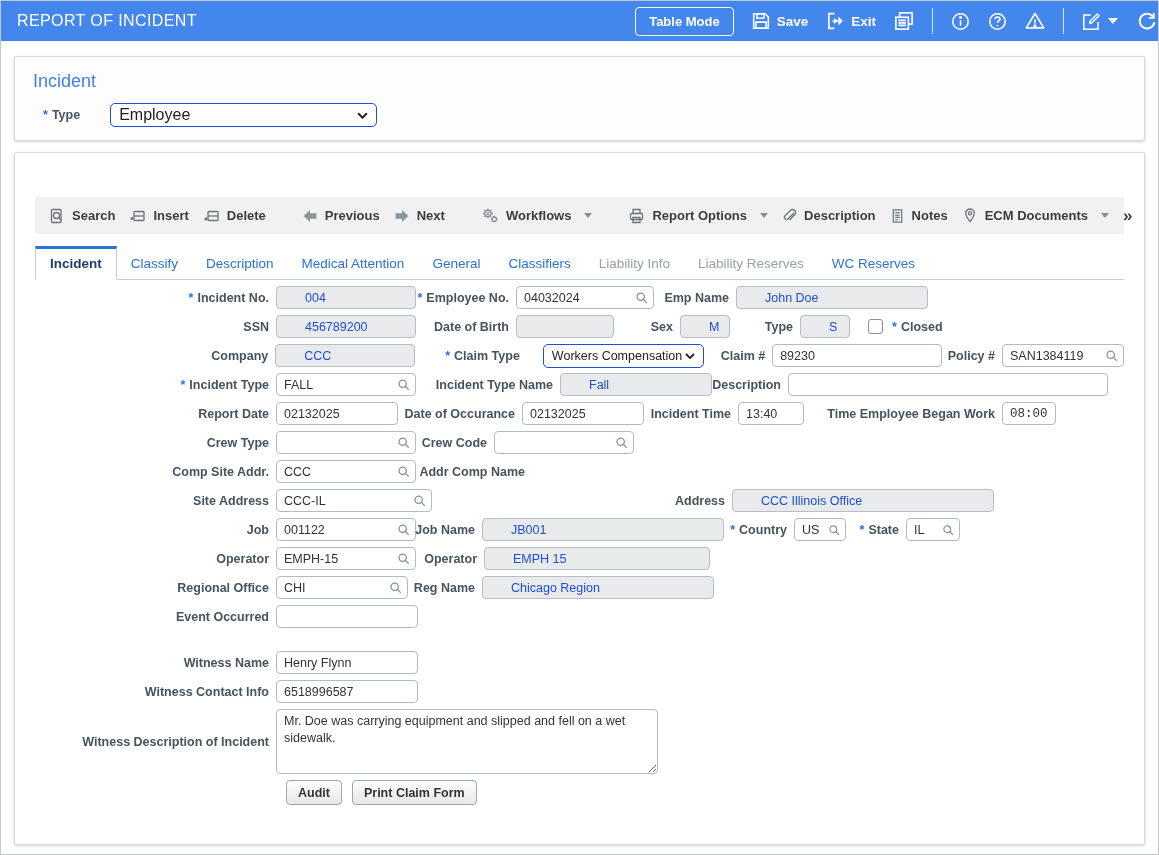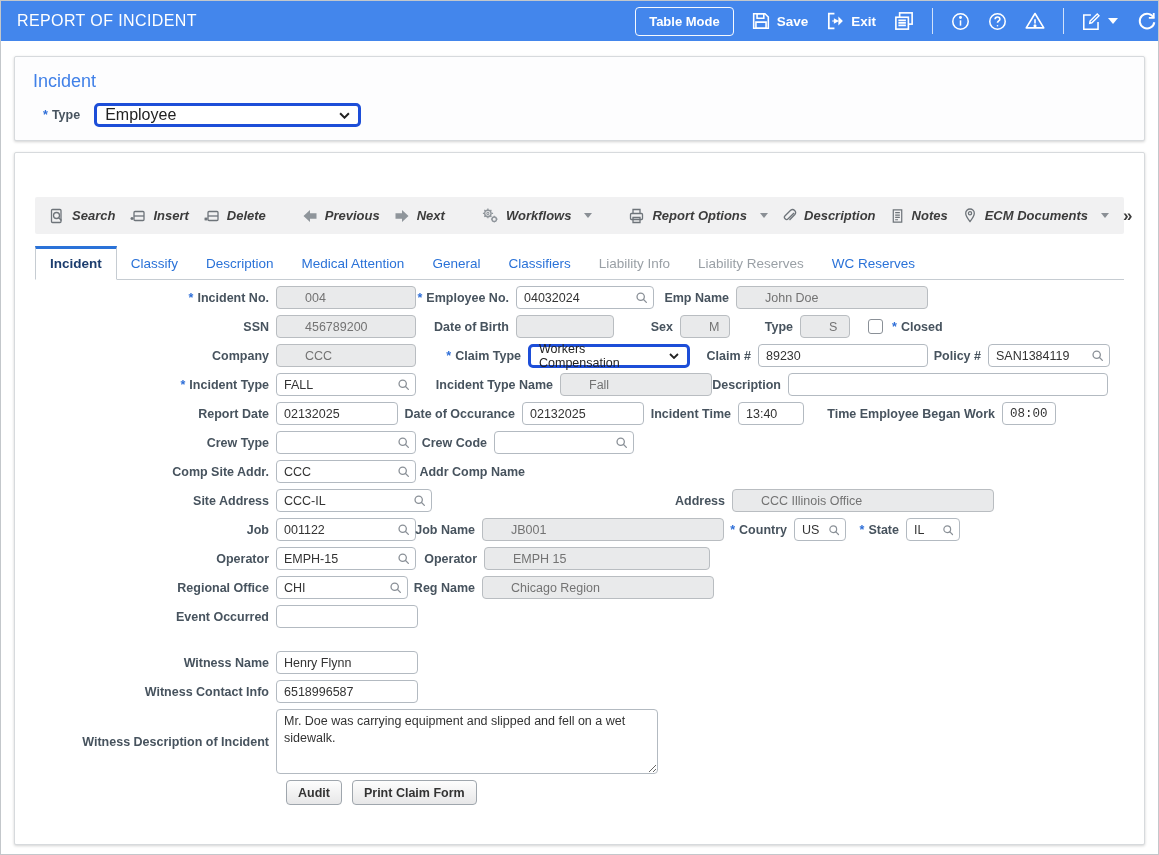--- a/index.html
+++ b/index.html
@@ -37,21 +37,21 @@
   .panel-incident h2 { color:#4080e8; font-size:18px; font-weight:400; margin-bottom:11px; }
   .p1row { display:flex; align-items:center; padding-left:10px; gap:7px; }
 
   .panel-main { margin-top:11px; height:693px; background:#fff; }
 
   
   .toolbar {
     margin:44px 20px 0 20px; height:37px; background:#f1f1f2; border-radius:2px;
     display:flex; align-items:center; padding:0 14px; gap:14px; font-size:13px; color:#3c3c3c;
   }
-  .tbtn { display:inline-flex; align-items:center; gap:7px; font-weight:bold; cursor:pointer; white-space:nowrap;font-style:italic; }
+  .tbtn { display:inline-flex; align-items:center; gap:7px; font-weight:bold; cursor:pointer; white-space:nowrap; }
   .tb-div { width:1px; height:22px; background:#d2d3d5; margin:0 4px; }
   .caret-g { width:0;height:0;border-left:4.5px solid transparent;border-right:4.5px solid transparent;border-top:5.5px solid #8a8f95; display:inline-block; margin-left:6px; }
   .overflow-btn { margin-left:auto; font-size:17px; font-weight:bold; color:#3c3c3c; cursor:pointer; }
 
   
   .tabs {
     margin:10px 20px 0 20px; display:flex; align-items:flex-end;
     border-bottom:1px solid #c6ccd2; font-size:13.5px; height:36px;
   }
   .tab { padding:9px 14px 8px 14px; color:#2a72d8; cursor:pointer; white-space:nowrap; }
@@ -69,29 +69,29 @@
   .lbl {
     display:inline-flex; justify-content:flex-end; align-items:center; gap:4px;
     font-weight:bold; color:#47535e; padding-right:7px; white-space:nowrap; font-size:12.5px;
   }
   .req { color:#2f6fd8; font-weight:bold; font-style:normal; }
   .w1 { width:241px; }
   input, textarea { font-family:inherit; font-size:12.5px; color:#333; }
   .inp {
     height:23px; border:1px solid #b3bac1; border-radius:4px; background:#fff; padding:0 7px; outline:none;
   }
-  .inp.ro, .sfield.ro { background:#e9eaeb; border-color:#b9bdc1; color:#737373;padding-left:28px; }
+  .inp.ro, .sfield.ro { background:#e9eaeb; border-color:#b9bdc1; color:#1d4ed8;padding-left:28px; }
   .sfield {
     display:inline-flex; align-items:center; height:23px; background:#fff;
     border:1px solid #b3bac1; border-radius:4px; padding-right:5px;
   }
   .sfield input { border:none; outline:none; background:transparent; flex:1; min-width:0; padding:0 0 0 7px; height:21px; }
   .select {
     display:inline-flex; align-items:center; justify-content:space-between; height:24px;
-    background:#fff; border:3px solid #1d4ed8; border-radius:5px; padding:0 8px; cursor:pointer;
+    background:#fff; border:1px solid #1d4ed8; border-radius:5px; padding:0 8px; cursor:pointer;margin-left:16px;
   }
   .select .sval { color:#222; }
   .checkbox {
     width:15px; height:15px; border:1px solid #8a9097; border-radius:3px; background:#fff;
     display:inline-block; cursor:pointer;
   }
   .ta {
     width:382px; height:65px; border:1px solid #b3bac1; border-radius:4px; padding:3px 7px;
     resize:both; line-height:1.35;
   }

